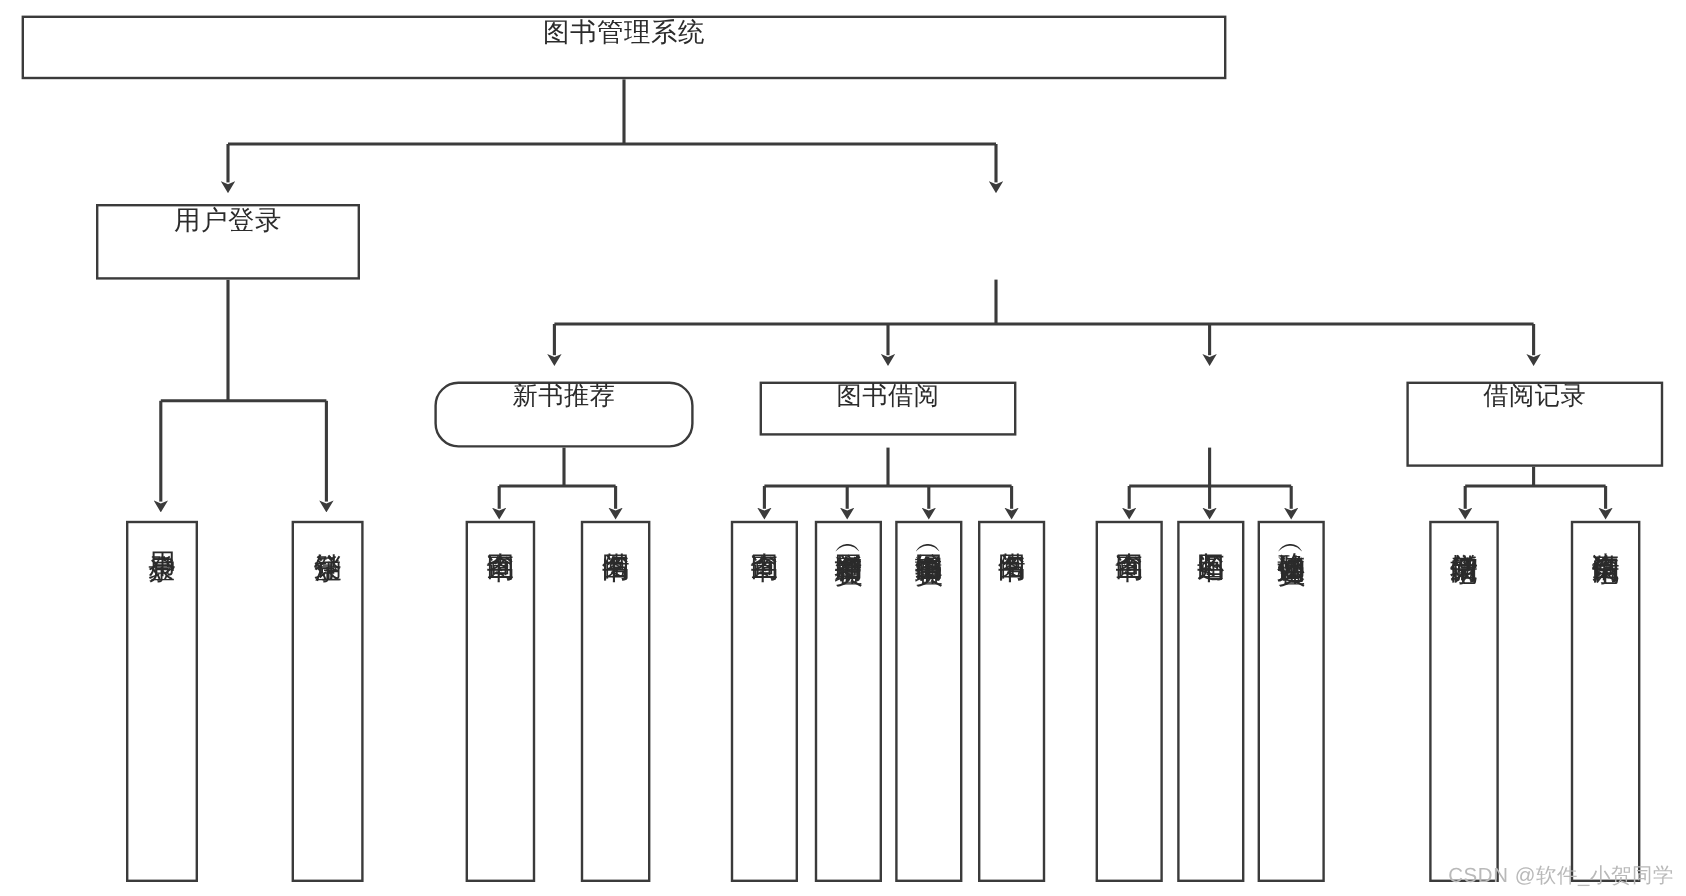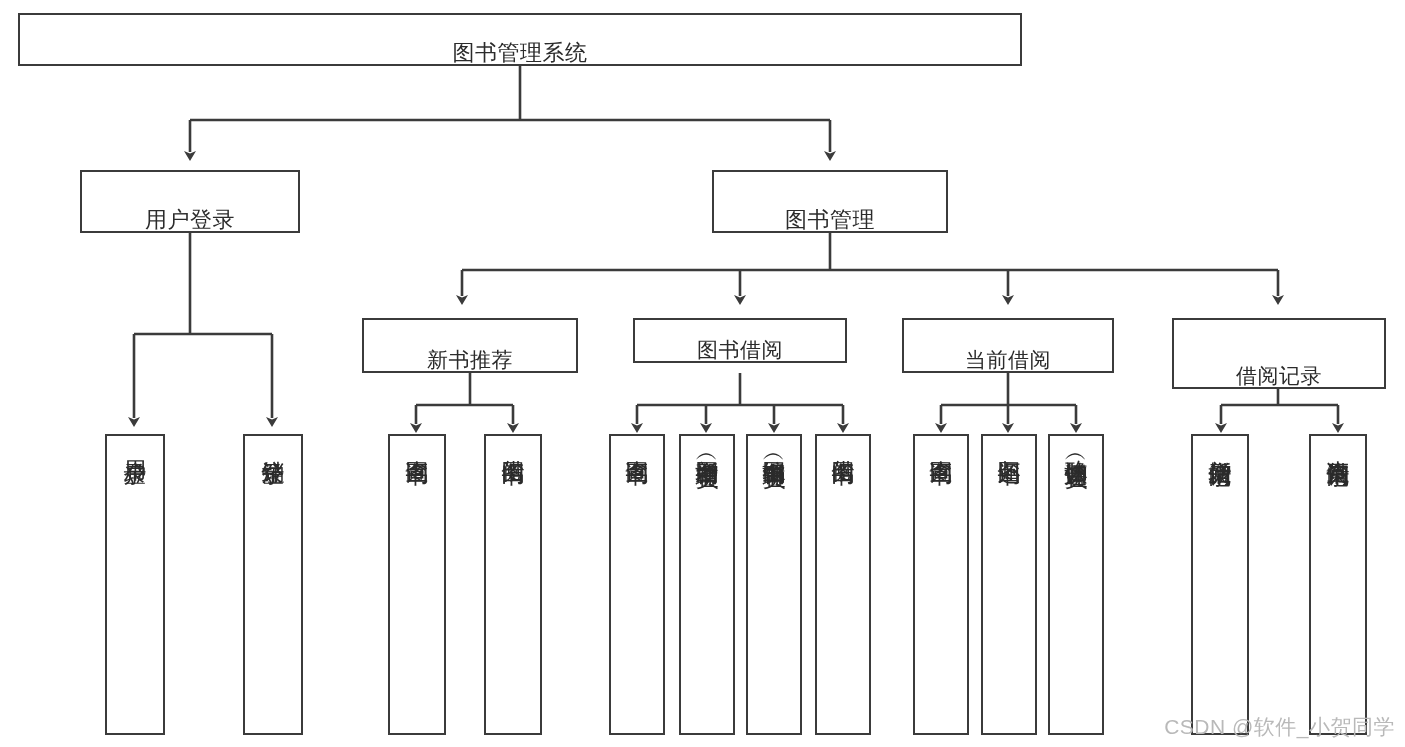--- a/index.html
+++ b/index.html
@@ -24,21 +24,21 @@
     width: 1405px;
     height: 747px;
     pointer-events: none;
   }
   .node {
     position: absolute;
     box-sizing: border-box;
     border: 2.5px solid #3b3b3b;
     background: #ffffff;
     display: flex;
-    align-items: flex-end;
+    align-items: flex-start;
     justify-content: center;
     color: #2b2b2b;
   }
   .node .label {
     font-size: 21px;
     line-height: 1.05;
     letter-spacing: 0.5px;
     white-space: nowrap;
     text-align: center;
   }
@@ -58,21 +58,21 @@
     max-height: 100%;
   }
   .node.root .label { font-size: 22px; }
   .node.l1 .label   { font-size: 22px; }
   .node.l2 .label   { font-size: 21px; }
 
   #watermark {
     position: absolute;
     right: 10px;
     bottom: 6px;
-    font-size: 21px;
+    font-size: 17px;
     color: #b9b9b9;
     white-space: nowrap;
     letter-spacing: 0.5px;
   }
 </style>
 </head>
 <body>
 
 <div id="canvas">
 
@@ -128,35 +128,29 @@
   </svg>
 
   <div class="node root" style="left:18px; top:13px; width:1004px; height:53px;">
     <span class="label">图书管理系统</span>
   </div>
 
   <div class="node l1" style="left:80px; top:170px; width:220px; height:63px;">
     <span class="label">用户登录</span>
   </div>
 
-  <div class="node l1" style="left:712px; top:170px; width:236px; height:63px;">
-    <span class="label">图书管理</span>
-  </div>
-
-  <div class="node l2" style="left:362px; top:318px; width:216px; height:55px;">
+
+  <div class="node l2" style="left:362px; top:318px; width:216px; height:55px;border-radius:20px;">
     <span class="label">新书推荐</span>
   </div>
 
   <div class="node l2" style="left:633px; top:318px; width:214px; height:45px;">
     <span class="label">图书借阅</span>
   </div>
 
-  <div class="node l2" style="left:902px; top:318px; width:212px; height:55px;">
-    <span class="label">当前借阅</span>
-  </div>
 
   <div class="node l2" style="left:1172px; top:318px; width:214px; height:71px;">
     <span class="label">借阅记录</span>
   </div>
 
   <div class="node vertical" style="left:105px; top:434px; width:60px; height:301px;">
     <span class="label">用户登录</span>
   </div>
 
   <div class="node vertical" style="left:243px; top:434px; width:60px; height:301px;">

